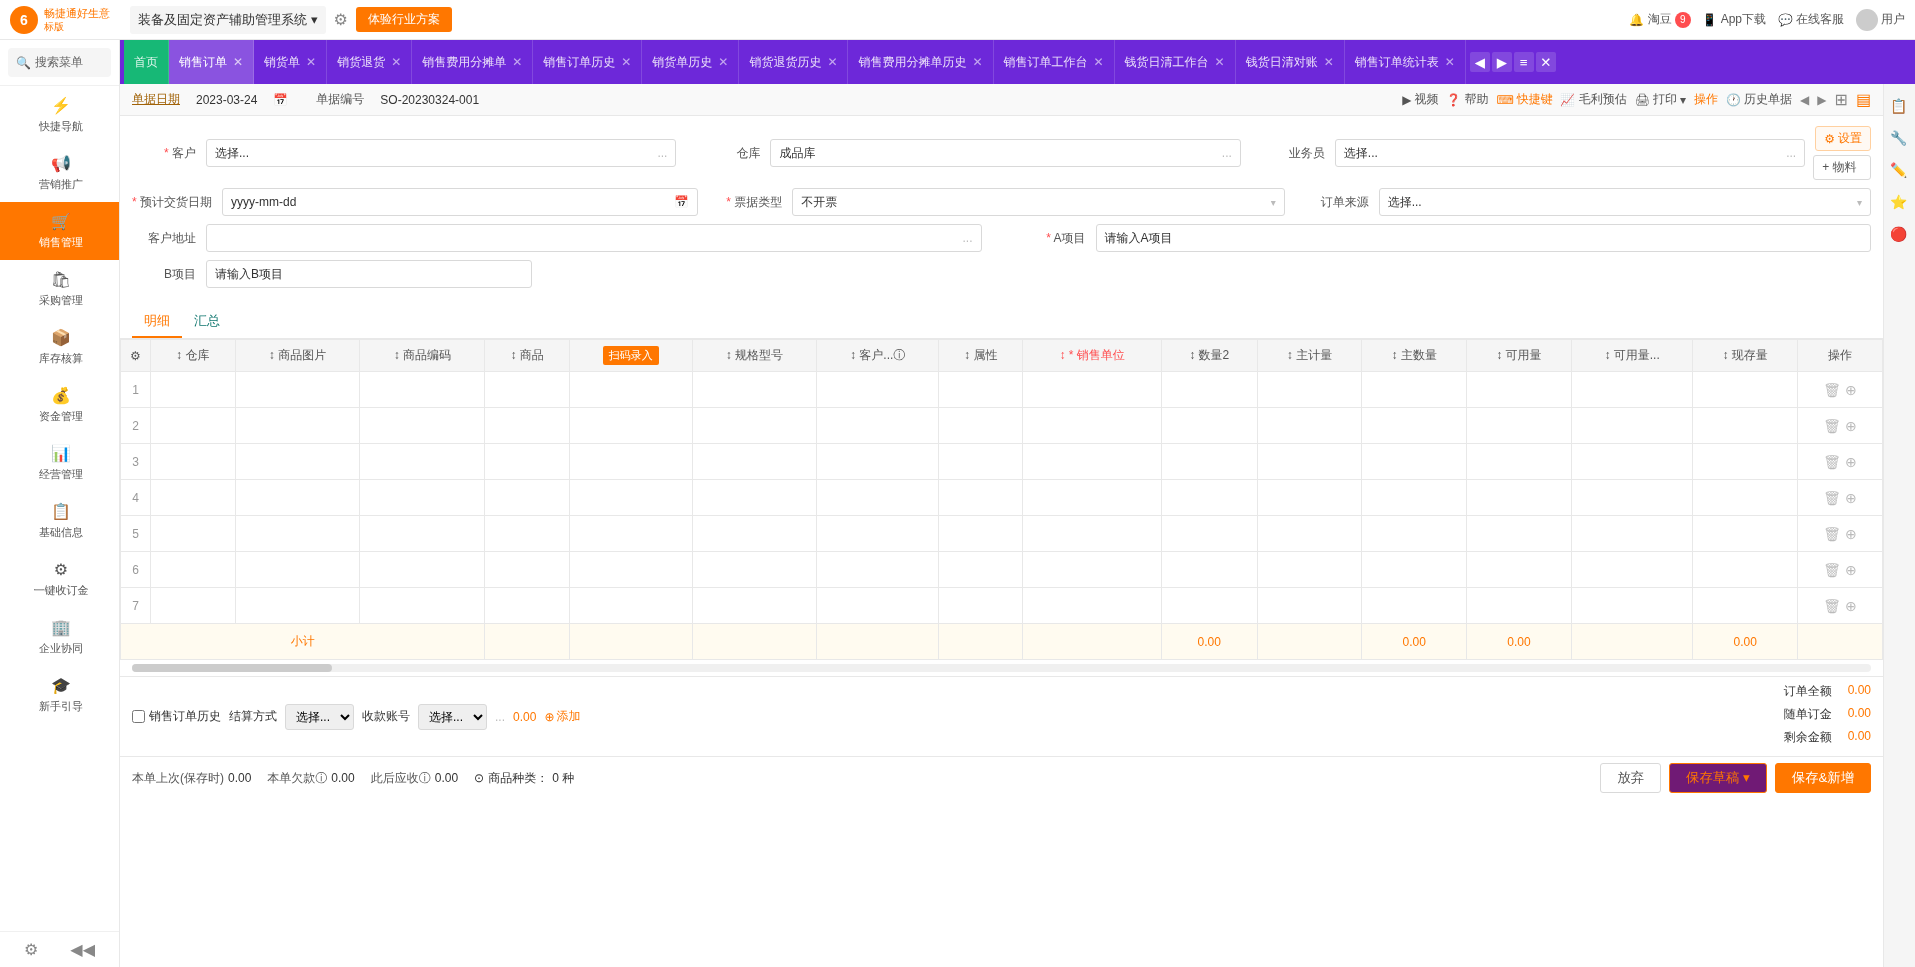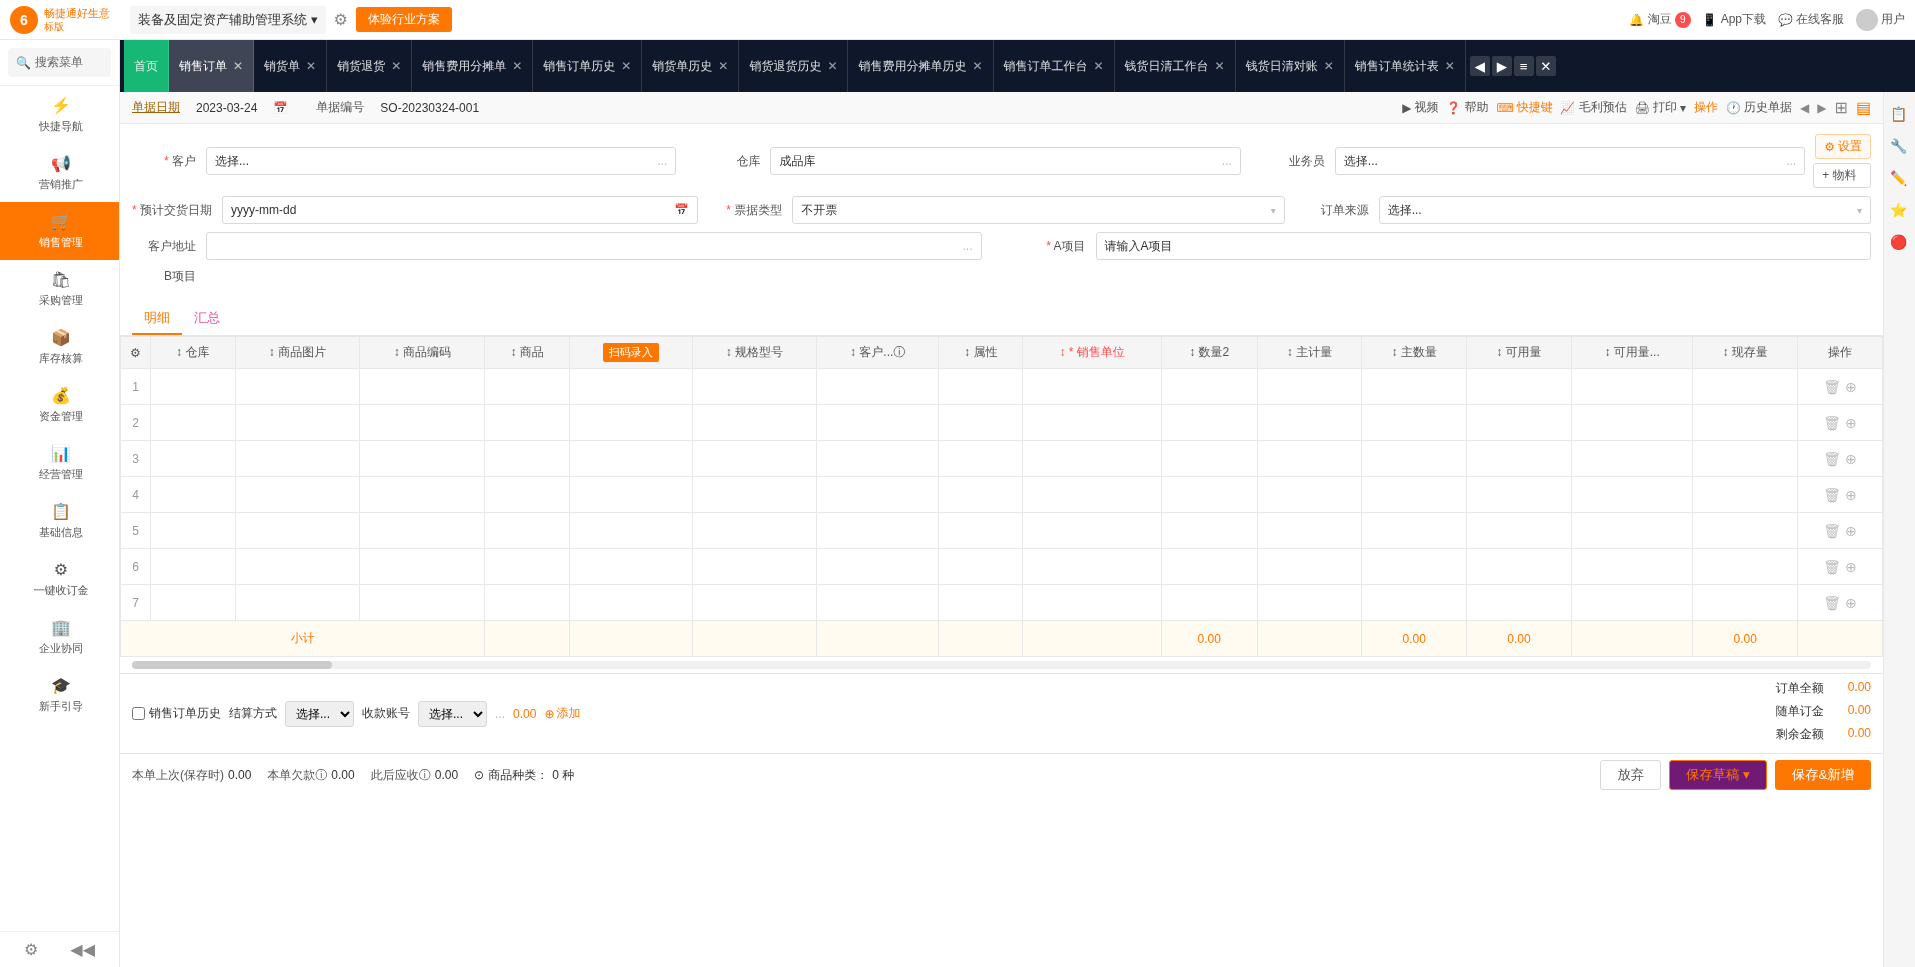--- a/index.html
+++ b/index.html
@@ -75,22 +75,22 @@
       margin-top: auto; padding: 8px;
       display: flex; justify-content: space-around; align-items: center;
       border-top: 1px solid #f0f0f0;
     }
 
     
     .main { flex: 1; display: flex; flex-direction: column; overflow: hidden; }
     
     
     .tab-bar {
-      background: #0f172a; display: flex; align-items: center;
-      padding: 0 4px; height: 52px; overflow: hidden;
+      background: #6d28d9; display: flex; align-items: center;
+      padding: 0 4px; height: 44px; overflow: hidden;
     }
     .tab-item {
       padding: 0 10px; height: 100%; display: flex; align-items: center;
       color: rgba(255,255,255,0.85); cursor: pointer; white-space: nowrap;
       font-size: 12px; gap: 4px; border-right: 1px solid rgba(255,255,255,0.15);
     }
     .tab-item.active { background: rgba(255,255,255,0.2); color: white; }
     .tab-item.home { background: #17b876; }
     .tab-close { opacity: 0.7; margin-left: 2px; }
     .tab-nav { display: flex; align-items: center; gap: 2px; padding: 0 4px; }
@@ -119,21 +119,21 @@
       flex: 1; height: 28px; border: 1px solid #d9d9d9; border-radius: 3px;
       padding: 0 8px; font-size: 12px; color: #333; background: white;
       display: flex; align-items: center; cursor: pointer;
     }
     .form-input-text { flex: 1; outline: none; border: none; background: transparent; font-size: 12px; }
     .form-ellipsis { color: #bbb; }
     .select-arrow { color: #bbb; font-size: 10px; }
 
     
     .sub-tabs { padding: 0 12px; border-bottom: 1px solid #e8e8e8; display: flex; gap: 0; }
-    .sub-tab { padding: 6px 12px; cursor: pointer; font-size: 13px; color: #ec4899; border-bottom: 2px solid transparent; }
+    .sub-tab { padding: 6px 12px; cursor: pointer; font-size: 13px; color: #0f766e; border-bottom: 2px solid transparent; }
     .sub-tab.active { color: #ff7700; border-bottom-color: #ff7700; font-weight: 500; }
 
     
     .table-wrapper { overflow-x: auto; }
     table { width: 100%; border-collapse: collapse; font-size: 12px; }
     th {
       background: #f5f5f5; padding: 6px 8px; text-align: center;
       border: 1px solid #e8e8e8; color: #555; white-space: nowrap;
       font-weight: normal; cursor: pointer;
     }
@@ -158,21 +158,21 @@
 
     
     .bottom-bar {
       padding: 6px 12px; background: #fff; border-top: 1px solid #e8e8e8;
       display: flex; align-items: center; gap: 8px;
     }
     .checkbox-label { display: flex; align-items: center; gap: 4px; cursor: pointer; }
     .bottom-select { height: 26px; border: 1px solid #d9d9d9; border-radius: 3px; padding: 0 6px; font-size: 12px; }
     .add-btn { color: #ff7700; cursor: pointer; display: flex; align-items: center; gap: 2px; }
     .amount-display { color: #ff7700; }
-    .summary-line { display: flex; justify-content: flex-end; gap: 24px; margin-bottom: 4px; }
+    .summary-line { display: flex; justify-content: flex-end; gap: 16px; margin-bottom: 4px; }
     .summary-amount { color: #ff7700; }
 
     
     .footer-bar {
       padding: 6px 12px; background: #fff; border-top: 1px solid #e8e8e8;
       display: flex; align-items: center; gap: 16px; font-size: 12px;
     }
     .footer-stat { display: flex; align-items: center; gap: 4px; }
     .footer-stat-label { color: #555; }
     .footer-stat-value { color: #333; }
@@ -489,20 +489,23 @@
               <span class="form-label required">A项目</span>
               <div class="form-input">
                 <span class="form-input-text placeholder">请输入A项目</span>
               </div>
             </div>
           </div>
 
           <div class="form-row">
             <div class="form-field" style="max-width:400px;">
               <span class="form-label">B项目</span>
+              <div class="form-input">
+                <span class="form-input-text placeholder">请输入B项目</span>
+              </div>
             </div>
           </div>
         </div>
 
         <div class="sub-tabs">
           <div class="sub-tab active">明细</div>
           <div class="sub-tab">汇总</div>
         </div>
 
         <div class="table-wrapper">

